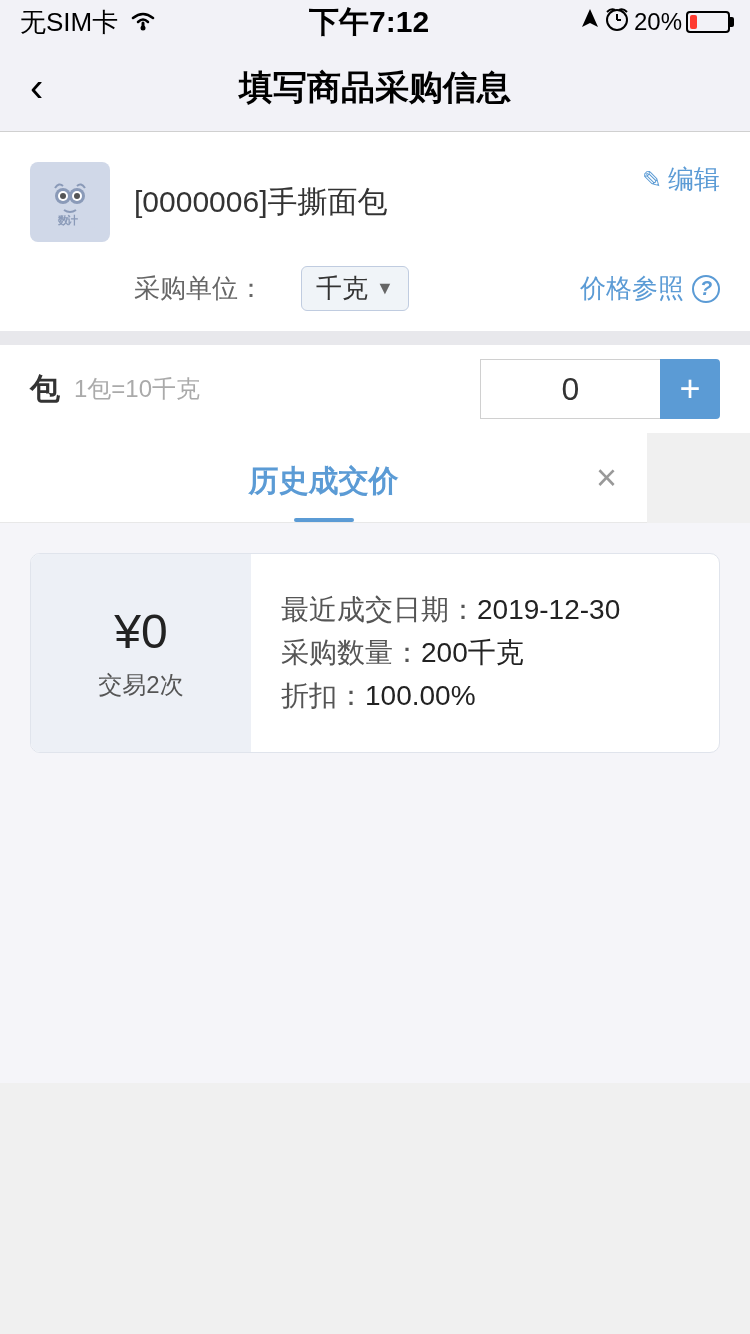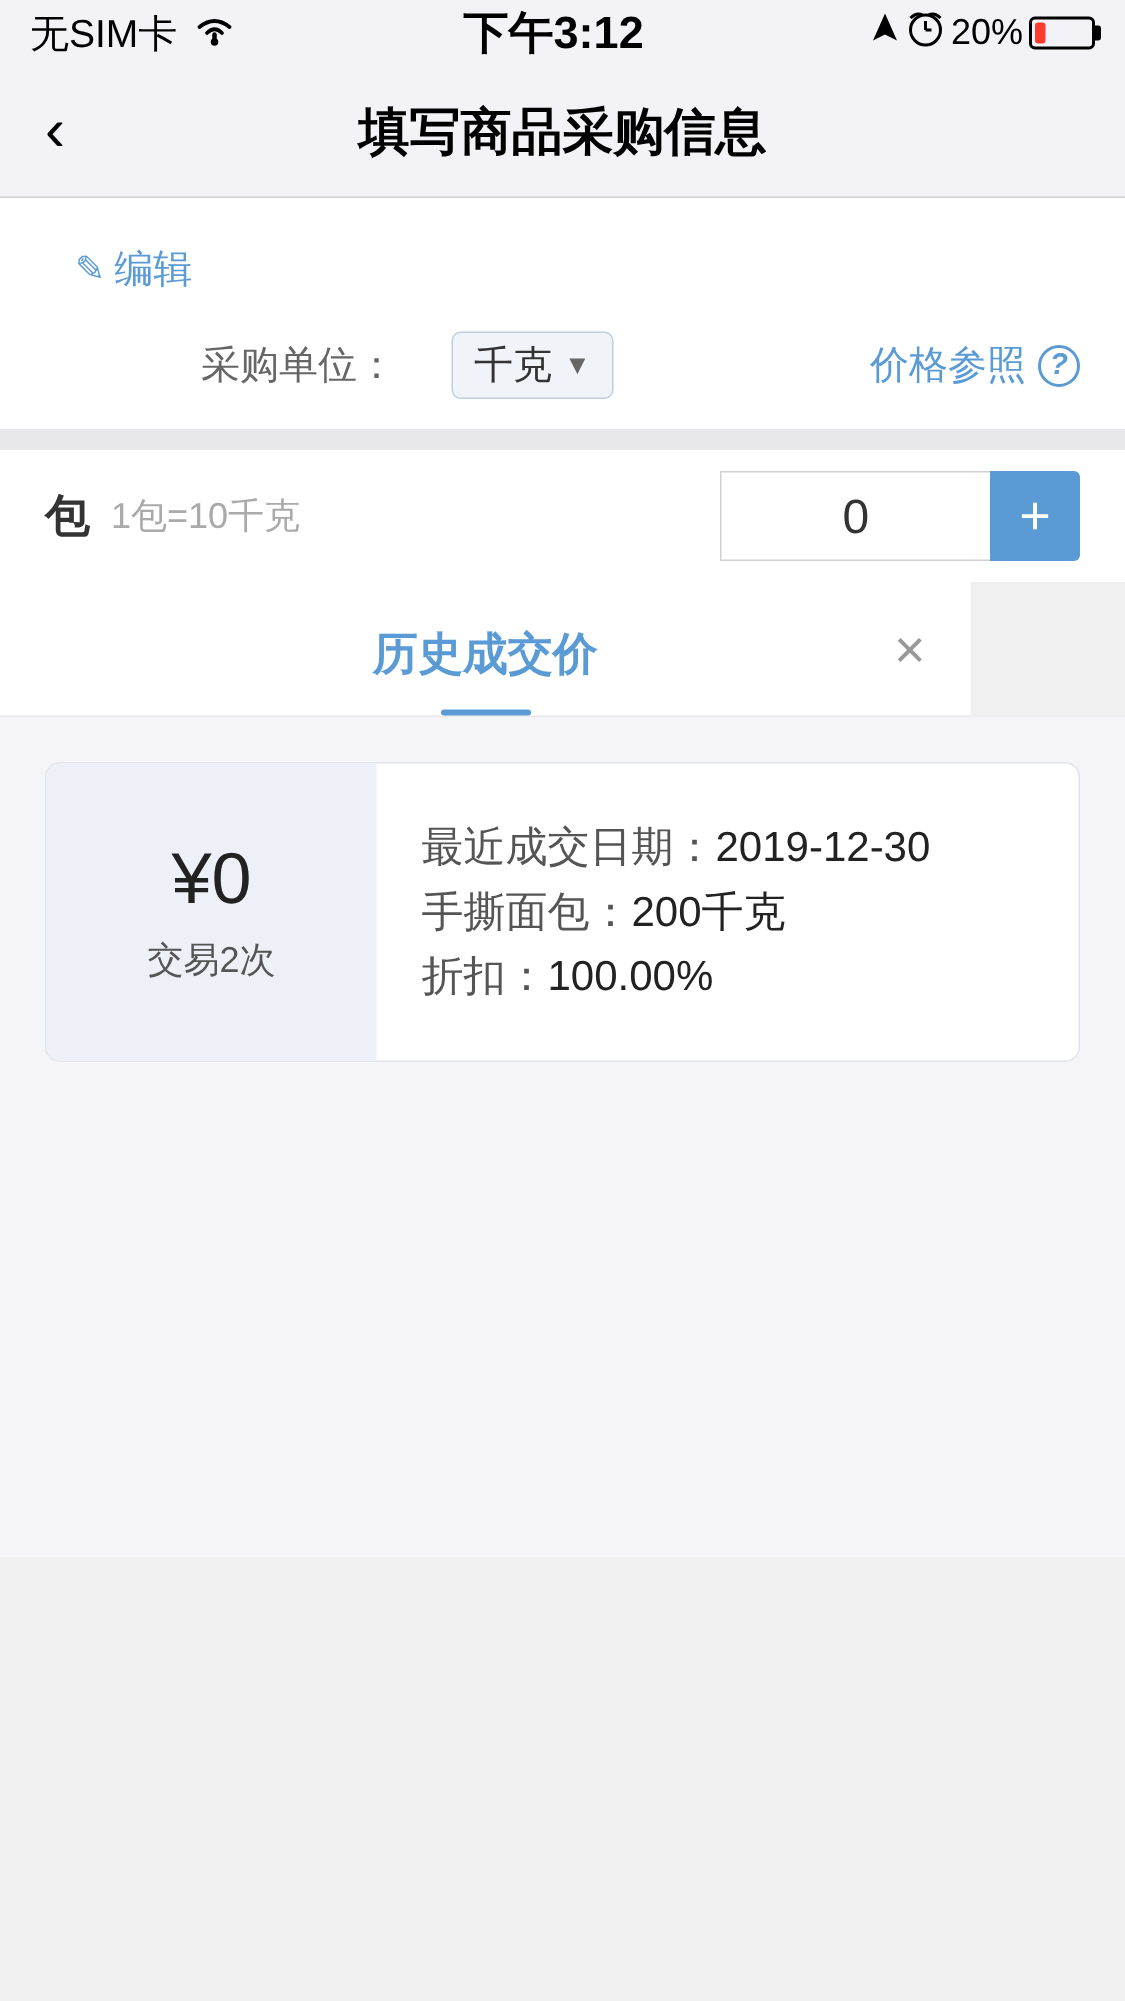--- a/index.html
+++ b/index.html
@@ -361,21 +361,21 @@
     <span>无SIM卡</span>
     <span>
       <svg width="30" height="22" viewBox="0 0 30 22">
         <path d="M15 18 Q15 14 15 14" stroke="#000" stroke-width="3" fill="none" stroke-linecap="round"></path>
         <path d="M10 13 Q15 8 20 13" stroke="#000" stroke-width="2.5" fill="none" stroke-linecap="round"></path>
         <path d="M5 9 Q15 1 25 9" stroke="#000" stroke-width="2.5" fill="none" stroke-linecap="round"></path>
         <circle cx="15" cy="19" r="2.5" fill="#000"></circle>
       </svg>
     </span>
   </div>
-  <div class="status-center">下午3:12</div>
+  <div class="status-center">下午7:12</div>
   <div class="status-right">
     <span>
       <svg width="20" height="24" viewBox="0 0 20 24">
         <path d="M10 2 L18 20 L10 16 L2 20 Z" fill="#000"></path>
       </svg>
     </span>
     <span>
       <svg width="26" height="26" viewBox="0 0 26 26">
         <circle cx="13" cy="14" r="10" stroke="#000" stroke-width="2" fill="none"></circle>
         <line x1="13" y1="14" x2="13" y2="8" stroke="#000" stroke-width="2"></line>
@@ -391,20 +391,41 @@
   </div>
 </div>
 
 <div class="nav-bar">
   <div class="nav-back">‹</div>
   <div class="nav-title">填写商品采购信息</div>
 </div>
 
 <div class="product-card">
   <div class="product-header">
+    <div class="product-left">
+      <div class="product-thumbnail">
+        <span style="font-size:32px; color:#7a8faa; font-weight:bold; letter-spacing:-2px;">
+          
+          <svg width="60" height="60" viewBox="0 0 60 60">
+            <rect width="60" height="60" rx="8" fill="#d0d8e8"></rect>
+            <circle cx="23" cy="28" r="8" fill="#8a9ab8"></circle>
+            <circle cx="37" cy="28" r="8" fill="#8a9ab8"></circle>
+            <circle cx="23" cy="28" r="5" fill="#fff"></circle>
+            <circle cx="37" cy="28" r="5" fill="#fff"></circle>
+            <circle cx="23" cy="28" r="3" fill="#555"></circle>
+            <circle cx="37" cy="28" r="3" fill="#555"></circle>
+            <path d="M24 42 Q30 46 36 42" stroke="#8a9ab8" stroke-width="2" fill="none"></path>
+            <path d="M15 20 Q19 14 23 18" stroke="#8a9ab8" stroke-width="2" fill="none"></path>
+            <path d="M45 20 Q41 14 37 18" stroke="#8a9ab8" stroke-width="2" fill="none"></path>
+            <text x="18" y="56" font-size="11" fill="#8a9ab8" font-family="sans-serif">数计</text>
+          </svg>
+        </span>
+      </div>
+      <div class="product-name">[0000006]手撕面包</div>
+    </div>
     <div class="edit-link">
       <span class="edit-icon">✎</span>
       <span>编辑</span>
     </div>
   </div>
   <div class="product-unit-row">
     <div class="unit-label">
       <span>采购单位：</span>
       <div class="unit-dropdown">
         <span>千克</span>
@@ -444,20 +465,20 @@
   <div class="history-card">
     <div class="history-left">
       <div class="history-price">¥0</div>
       <div class="history-trades">交易2次</div>
     </div>
     <div class="history-right">
       <div class="history-detail-row">
         <span class="history-label">最近成交日期：</span><span class="history-value">2019-12-30</span>
       </div>
       <div class="history-detail-row">
-        <span class="history-label">手撕面包：</span><span class="history-value">200千克</span>
+        <span class="history-label">采购数量：</span><span class="history-value">200千克</span>
       </div>
       <div class="history-detail-row">
         <span class="history-label">折扣：</span><span class="history-value">100.00%</span>
       </div>
     </div>
   </div>
 </div>
 
 </body></html>

